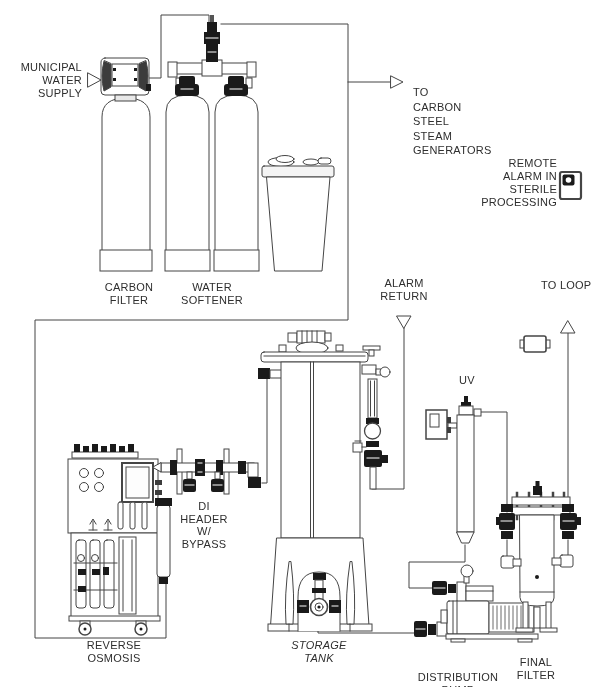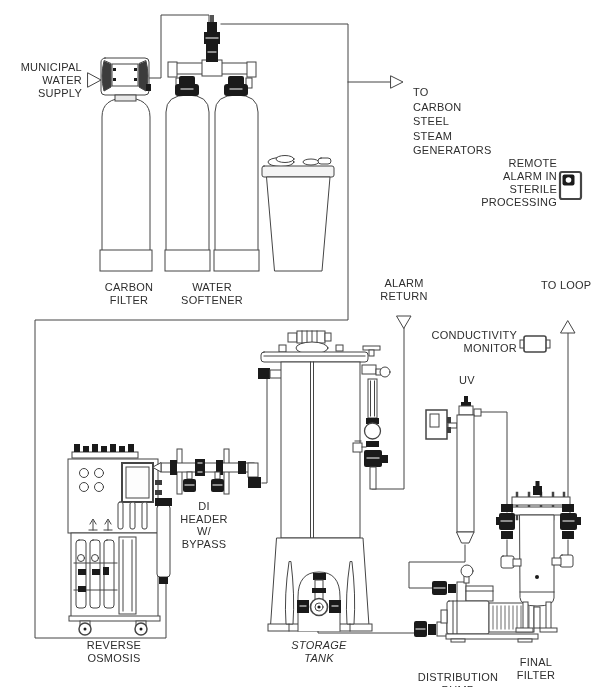--- a/index.html
+++ b/index.html
@@ -365,22 +365,20 @@
 <div class="lbl right" style="left:457px;top:157px;width:100px;">REMOTE
 ALARM IN
 STERILE
 PROCESSING</div>
 
 <div class="lbl center" style="left:366px;top:277px;width:76px;">ALARM
 RETURN</div>
 
 <div class="lbl" style="left:541px;top:279px;width:60px;">TO LOOP</div>
 
-<div class="lbl right" style="left:417px;top:329px;width:100px;">CONDUCTIVITY
-MONITOR</div>
 
 <div class="lbl center" style="left:453px;top:374px;width:28px;">UV</div>
 
 <div class="lbl center tight" style="left:166px;top:500px;width:76px;">DI
 HEADER
 W/
 BYPASS</div>
 
 <div class="lbl center" style="left:74px;top:639px;width:80px;">REVERSE
 OSMOSIS</div>

